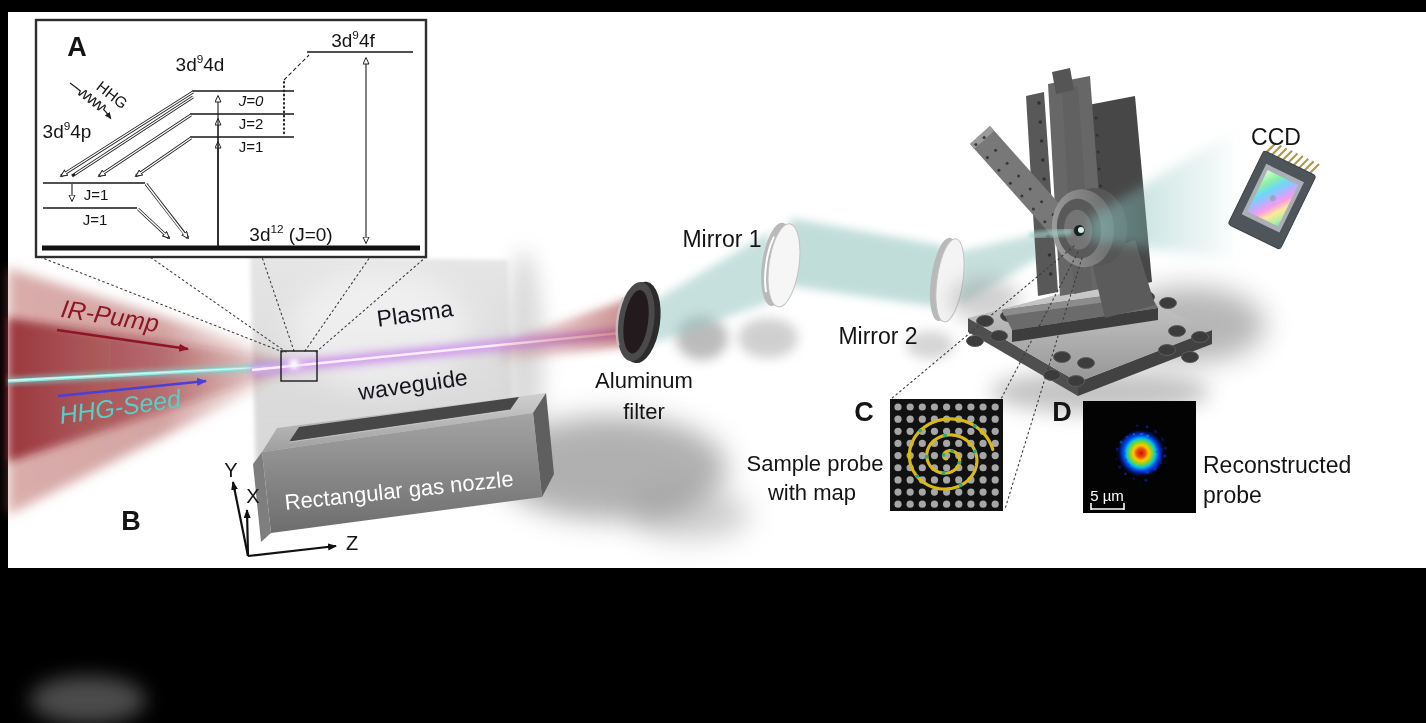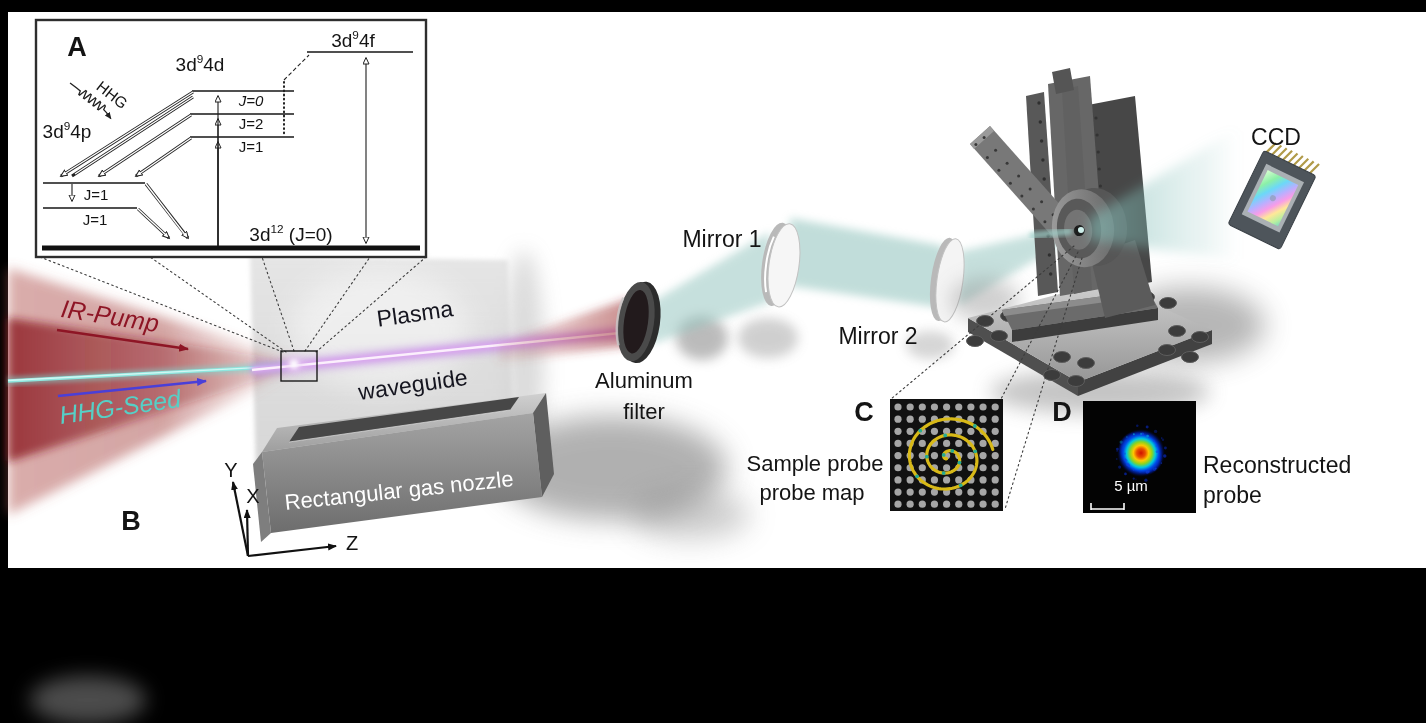--- a/index.html
+++ b/index.html
@@ -549,19 +549,19 @@
 <div class="lbl f20" style="left:352px;top:543px;">Z</div>
 
 <div class="lbl f22" style="left:644px;top:381px;">Aluminum</div>
 <div class="lbl f22" style="left:644px;top:412px;">filter</div>
 <div class="lbl f23" style="left:722px;top:207px;margin-top:32px;">Mirror 1</div>
 <div class="lbl f23" style="left:878px;top:336px;">Mirror 2</div>
 <div class="lbl f23" style="left:1276px;top:137px;">CCD</div>
 
 <div class="lbl f27 bold" style="left:864px;top:412px;">C</div>
 <div class="lbl f22" style="left:815px;top:464px;">Sample probe</div>
-<div class="lbl f22" style="left:812px;top:493px;">probe map</div>
+<div class="lbl f22" style="left:812px;top:493px;">with map</div>
 
 <div class="lbl f27 bold" style="left:1062px;top:412px;">D</div>
 <div class="lbl f23" style="left:1203px;top:465px;transform:translate(0,-50%);">Reconstructed</div>
 <div class="lbl f23" style="left:1203px;top:495px;transform:translate(0,-50%);">probe</div>
-<div class="lbl f15 w" style="left:1107px;top:485px;margin-left:24px;">5 µm</div>
+<div class="lbl f15 w" style="left:1107px;top:495px;">5 µm</div>
 </div>
 
 </body></html>

